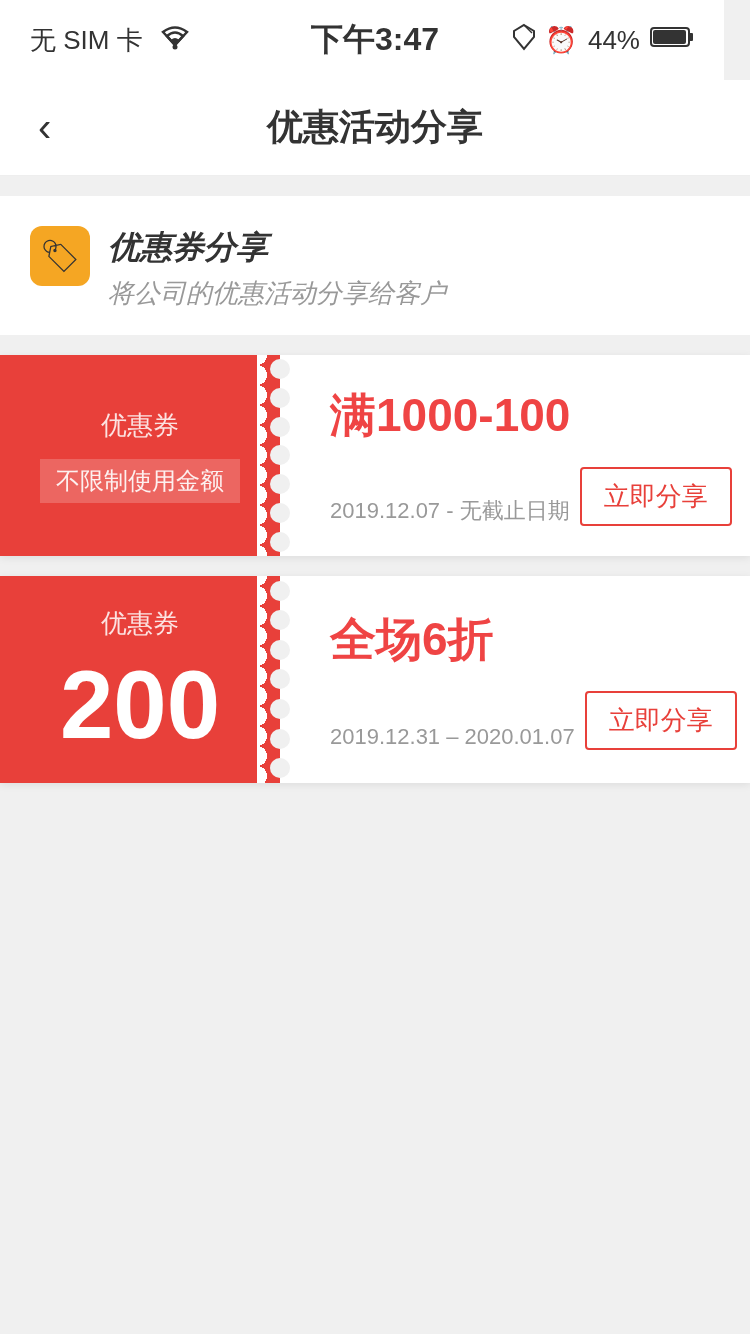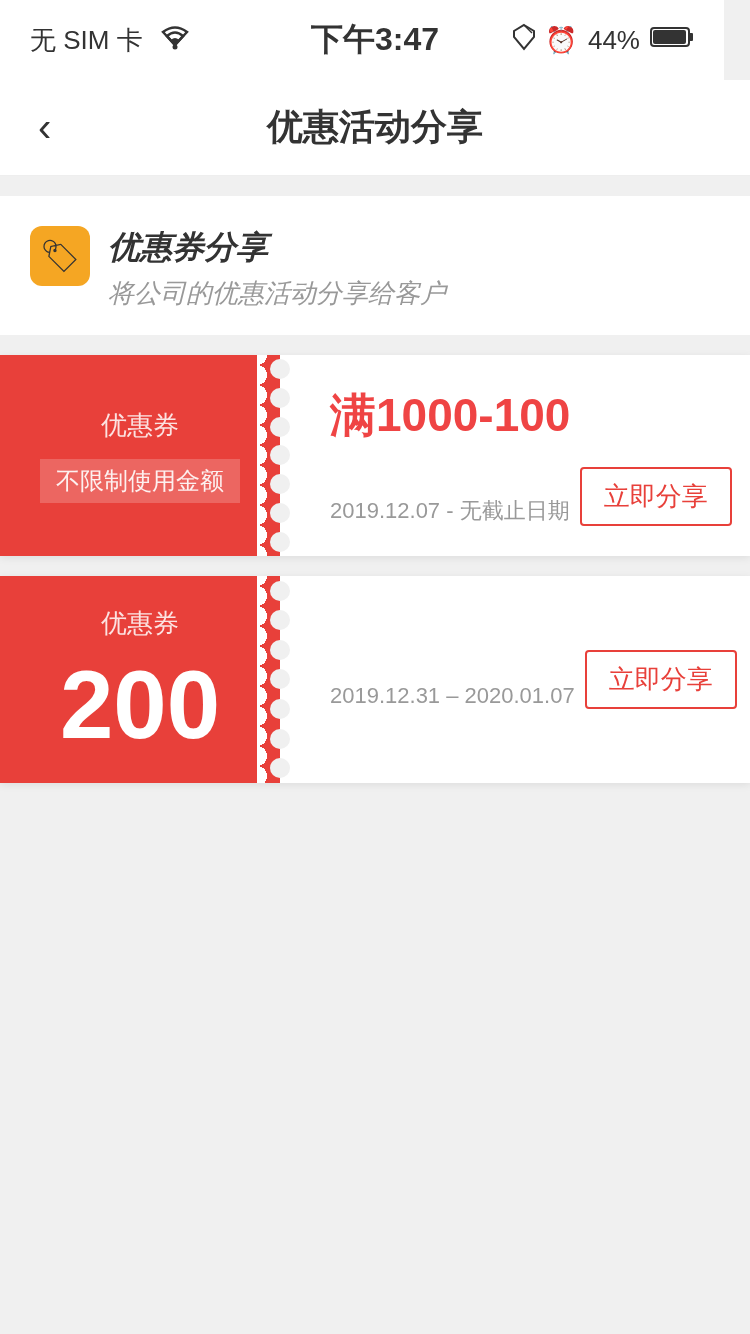--- a/index.html
+++ b/index.html
@@ -298,19 +298,20 @@
           <div class="coupon-dot"></div>
           <div class="coupon-dot"></div>
           <div class="coupon-dot"></div>
           <div class="coupon-dot"></div>
           <div class="coupon-dot"></div>
           <div class="coupon-dot"></div>
           <div class="coupon-dot"></div>
         </div>
     </div>
     <div class="coupon-right">
+      <span class="coupon-name">全场6折</span>
       <div class="coupon-bottom-row">
         <span class="coupon-date">2019.12.31 – 2020.01.07</span>
         <button class="share-btn">立即分享</button>
       </div>
     </div>
   </div>
   </div>
 
 </body></html>

